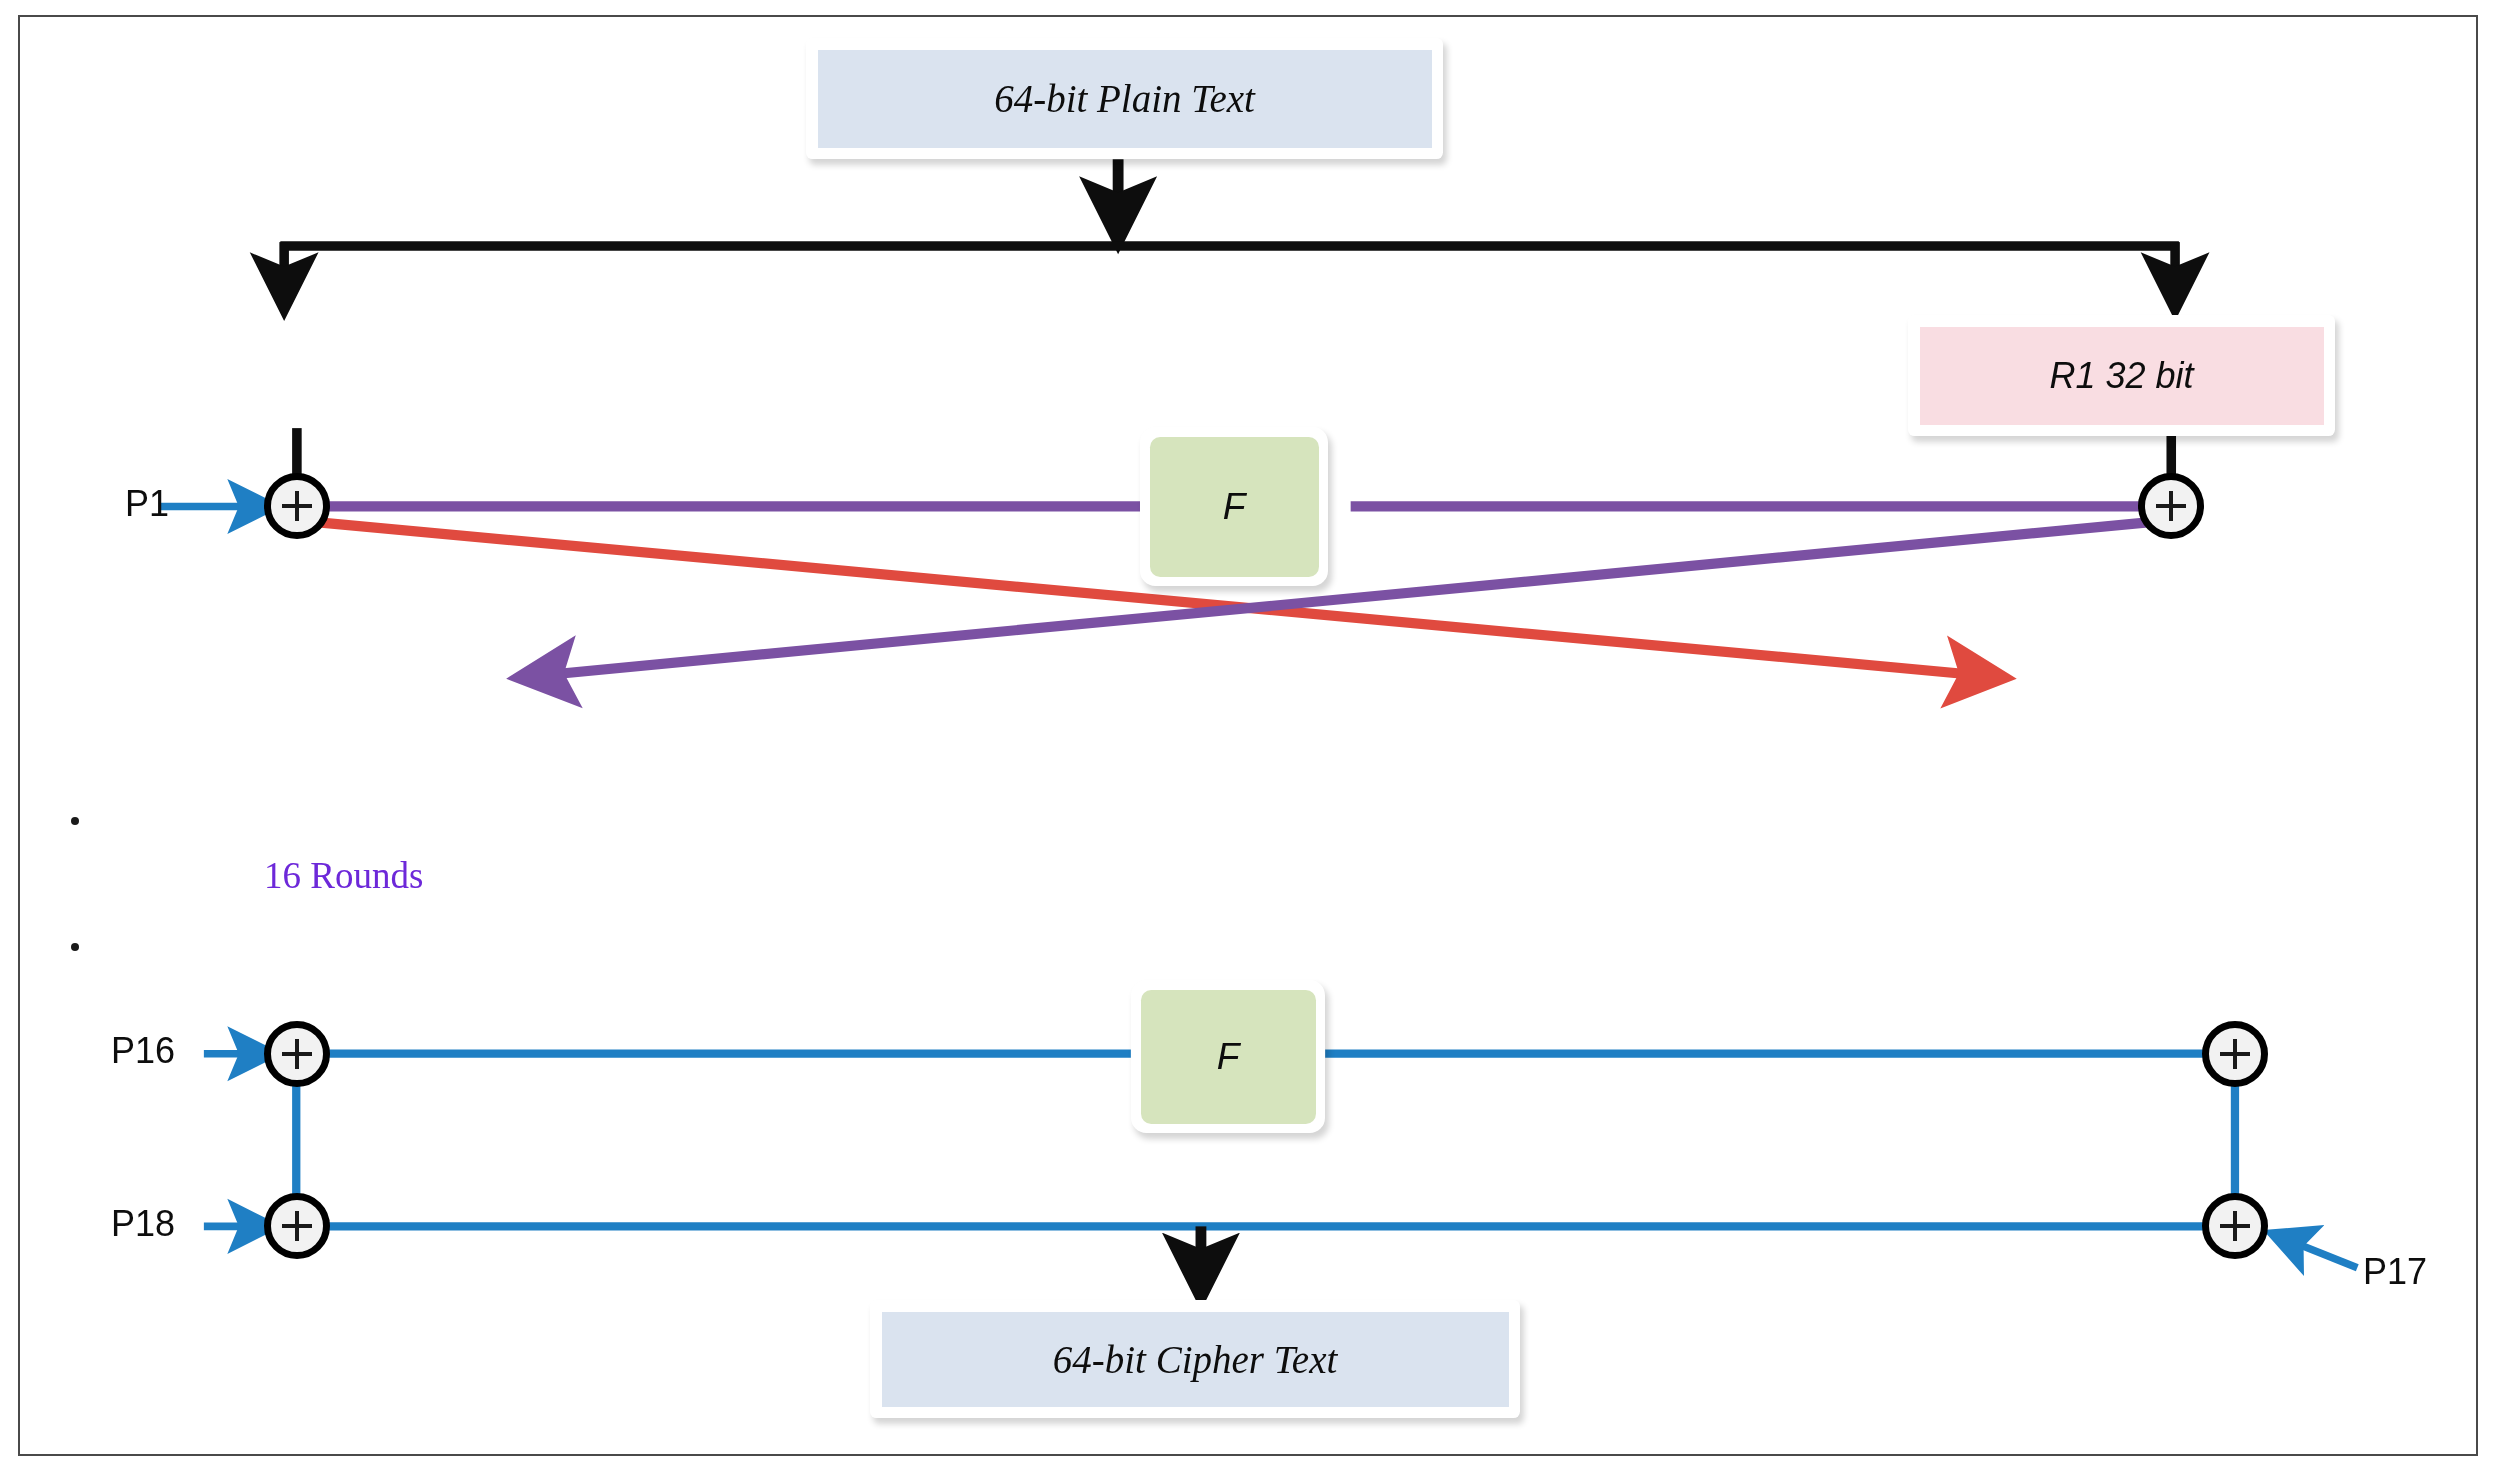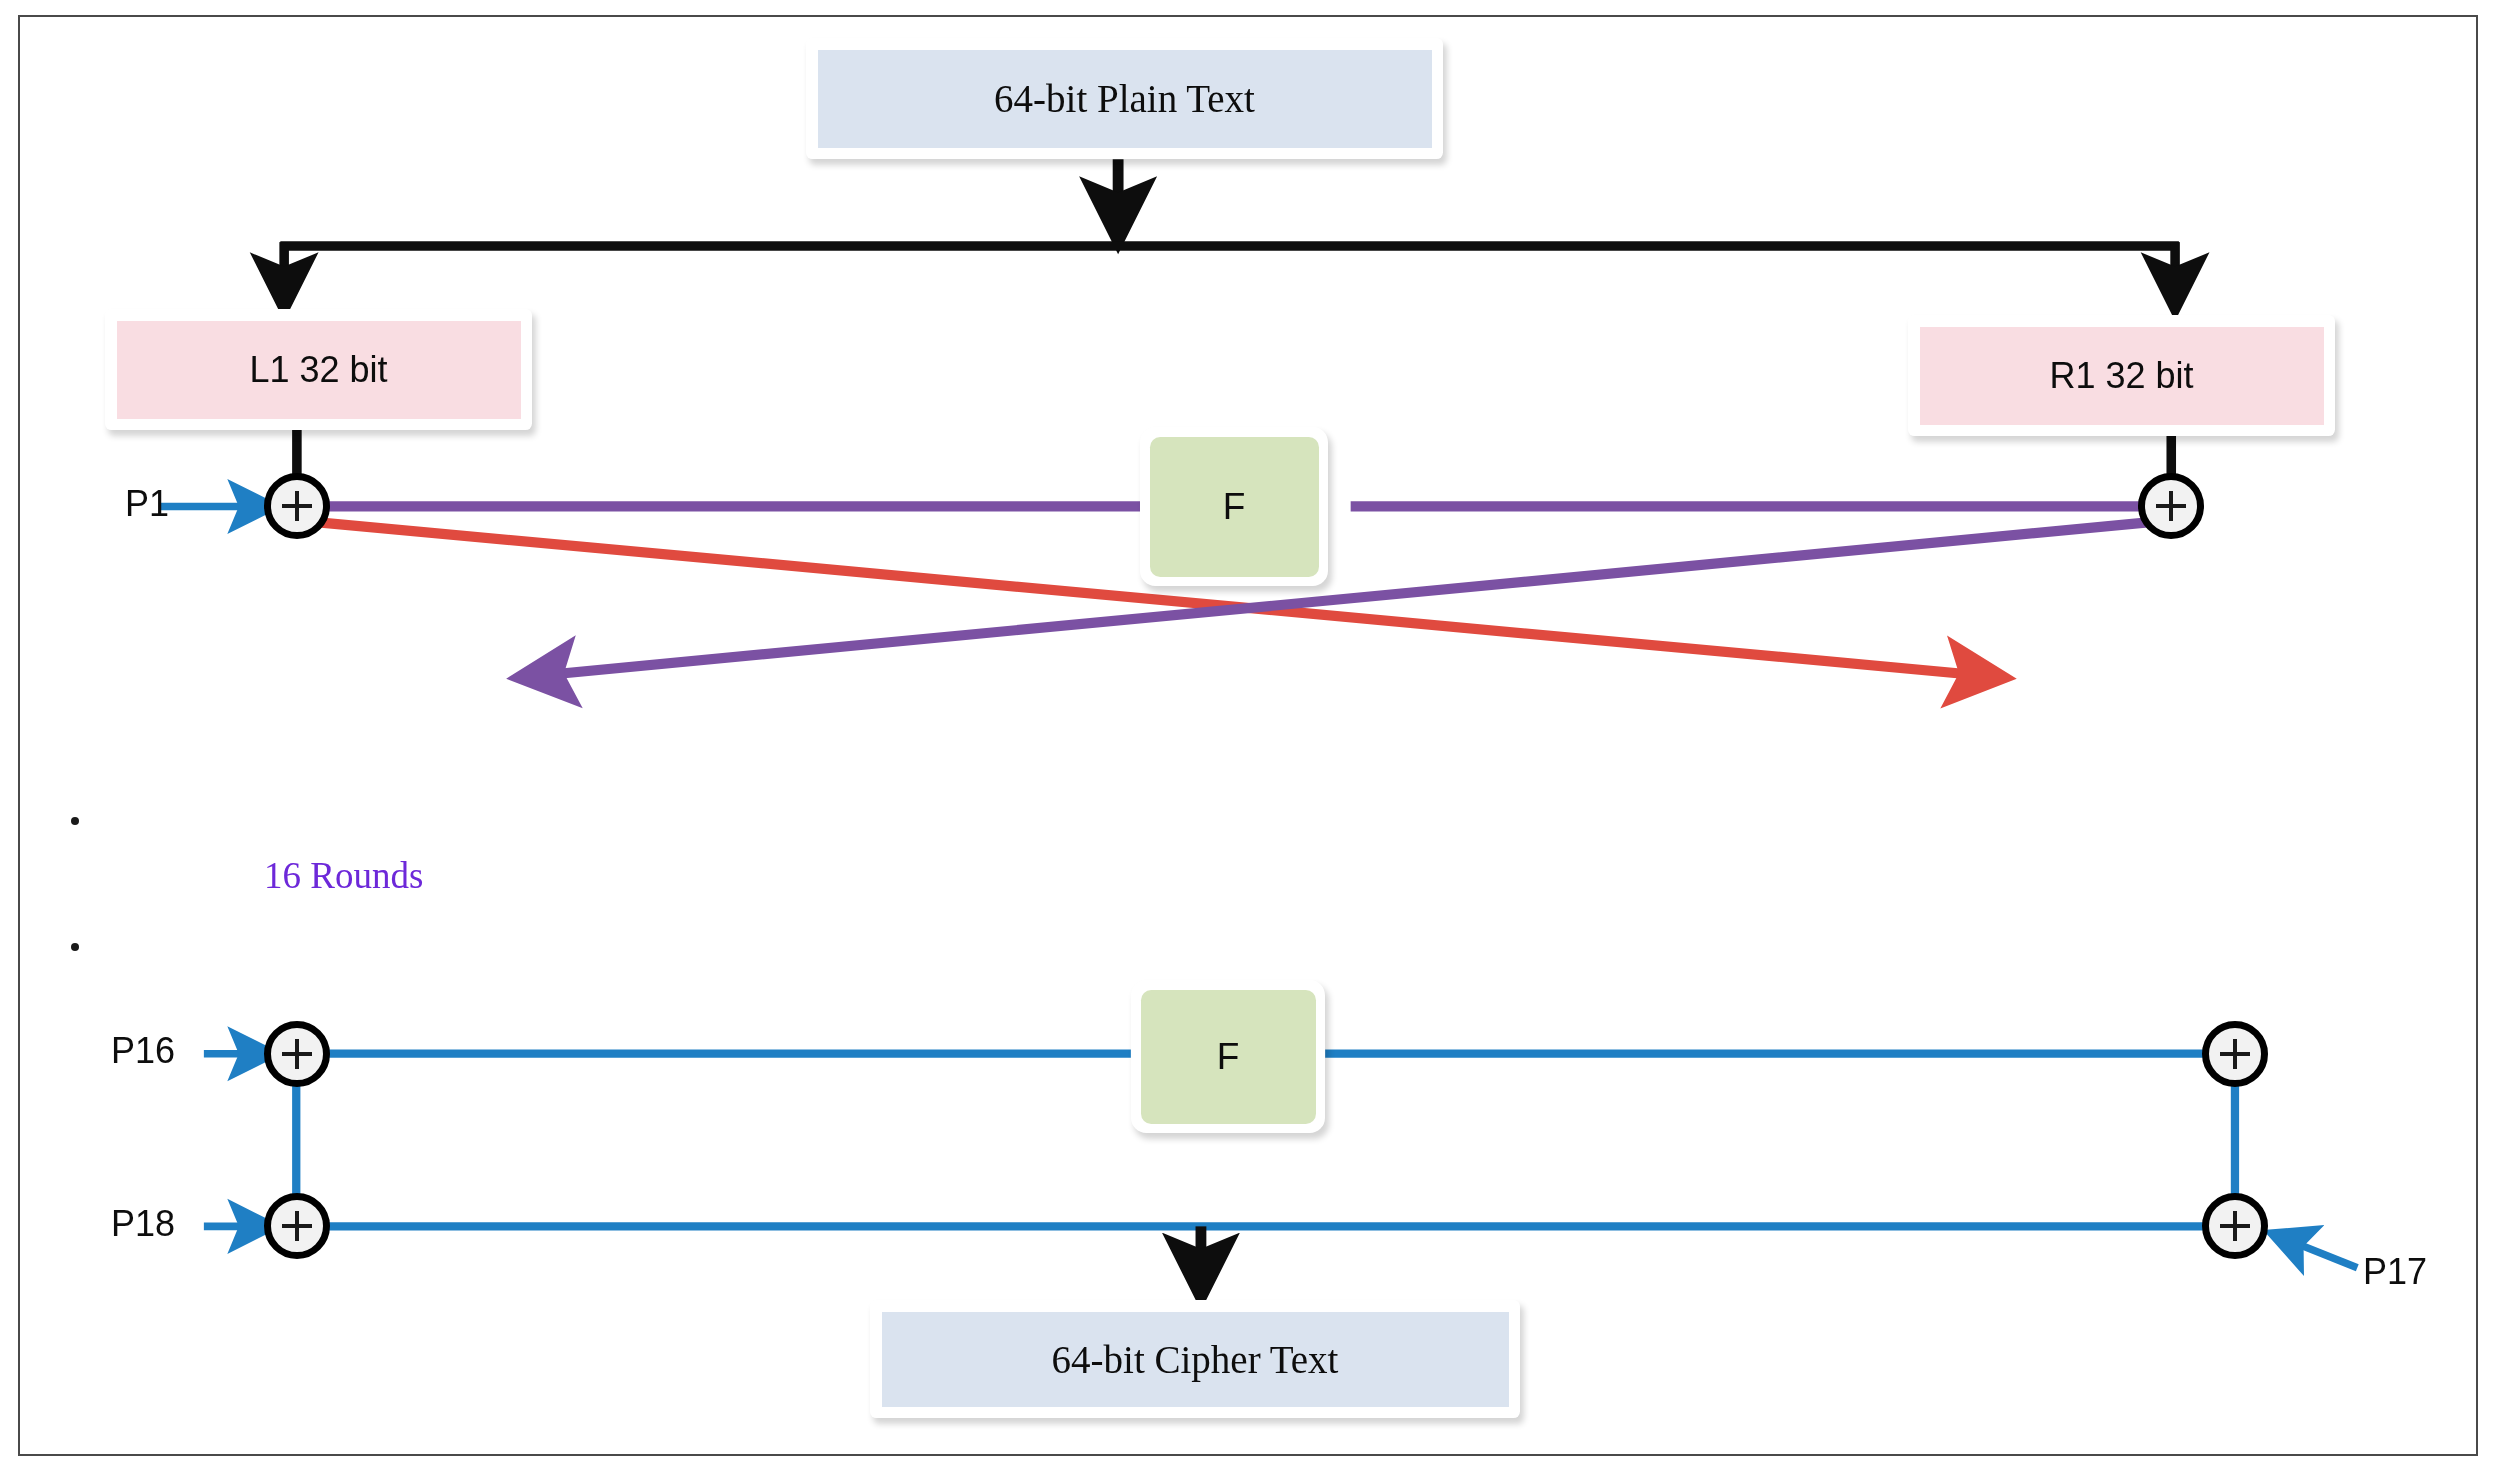--- a/index.html
+++ b/index.html
@@ -52,20 +52,21 @@
     align-items: center;
     justify-content: center;
   }
   .node .fill {
     width: calc(100% - 23px);
     height: calc(100% - 23px);
     display: flex;
     align-items: center;
     justify-content: center;
     box-sizing: border-box;
+    font-style: italic;
   }
   .node .label {
     color: #0d0d0d;
     line-height: 1;
     white-space: nowrap;
   }
 
   
   .textblock { }
   .textblock .fill { background: #dae3ef; }
@@ -215,25 +216,20 @@
 
     <line x1="1885" y1="1925" x2="1885" y2="2030" stroke="#0d0d0d" stroke-width="17" marker-end="url(#arw-black)"></line>
   </svg>
 
   <div class="node textblock" style="left:806px; top:38px; width:637px; height:121px;">
     <div class="fill">
       <span class="label">64-bit Plain Text</span>
     </div>
   </div>
 
-  <div class="node halfblock" style="left:105px; top:309px; width:427px; height:121px;">
-    <div class="fill">
-      <span class="label">L1 32 bit</span>
-    </div>
-  </div>
 
   <div class="node halfblock" style="left:1908px; top:315px; width:427px; height:121px;">
     <div class="fill">
       <span class="label">R1 32 bit</span>
     </div>
   </div>
 
   <div class="node fbox" style="left:1140px; top:427px; width:188px; height:159px;">
     <div class="fill">
       <span class="label">F</span>

